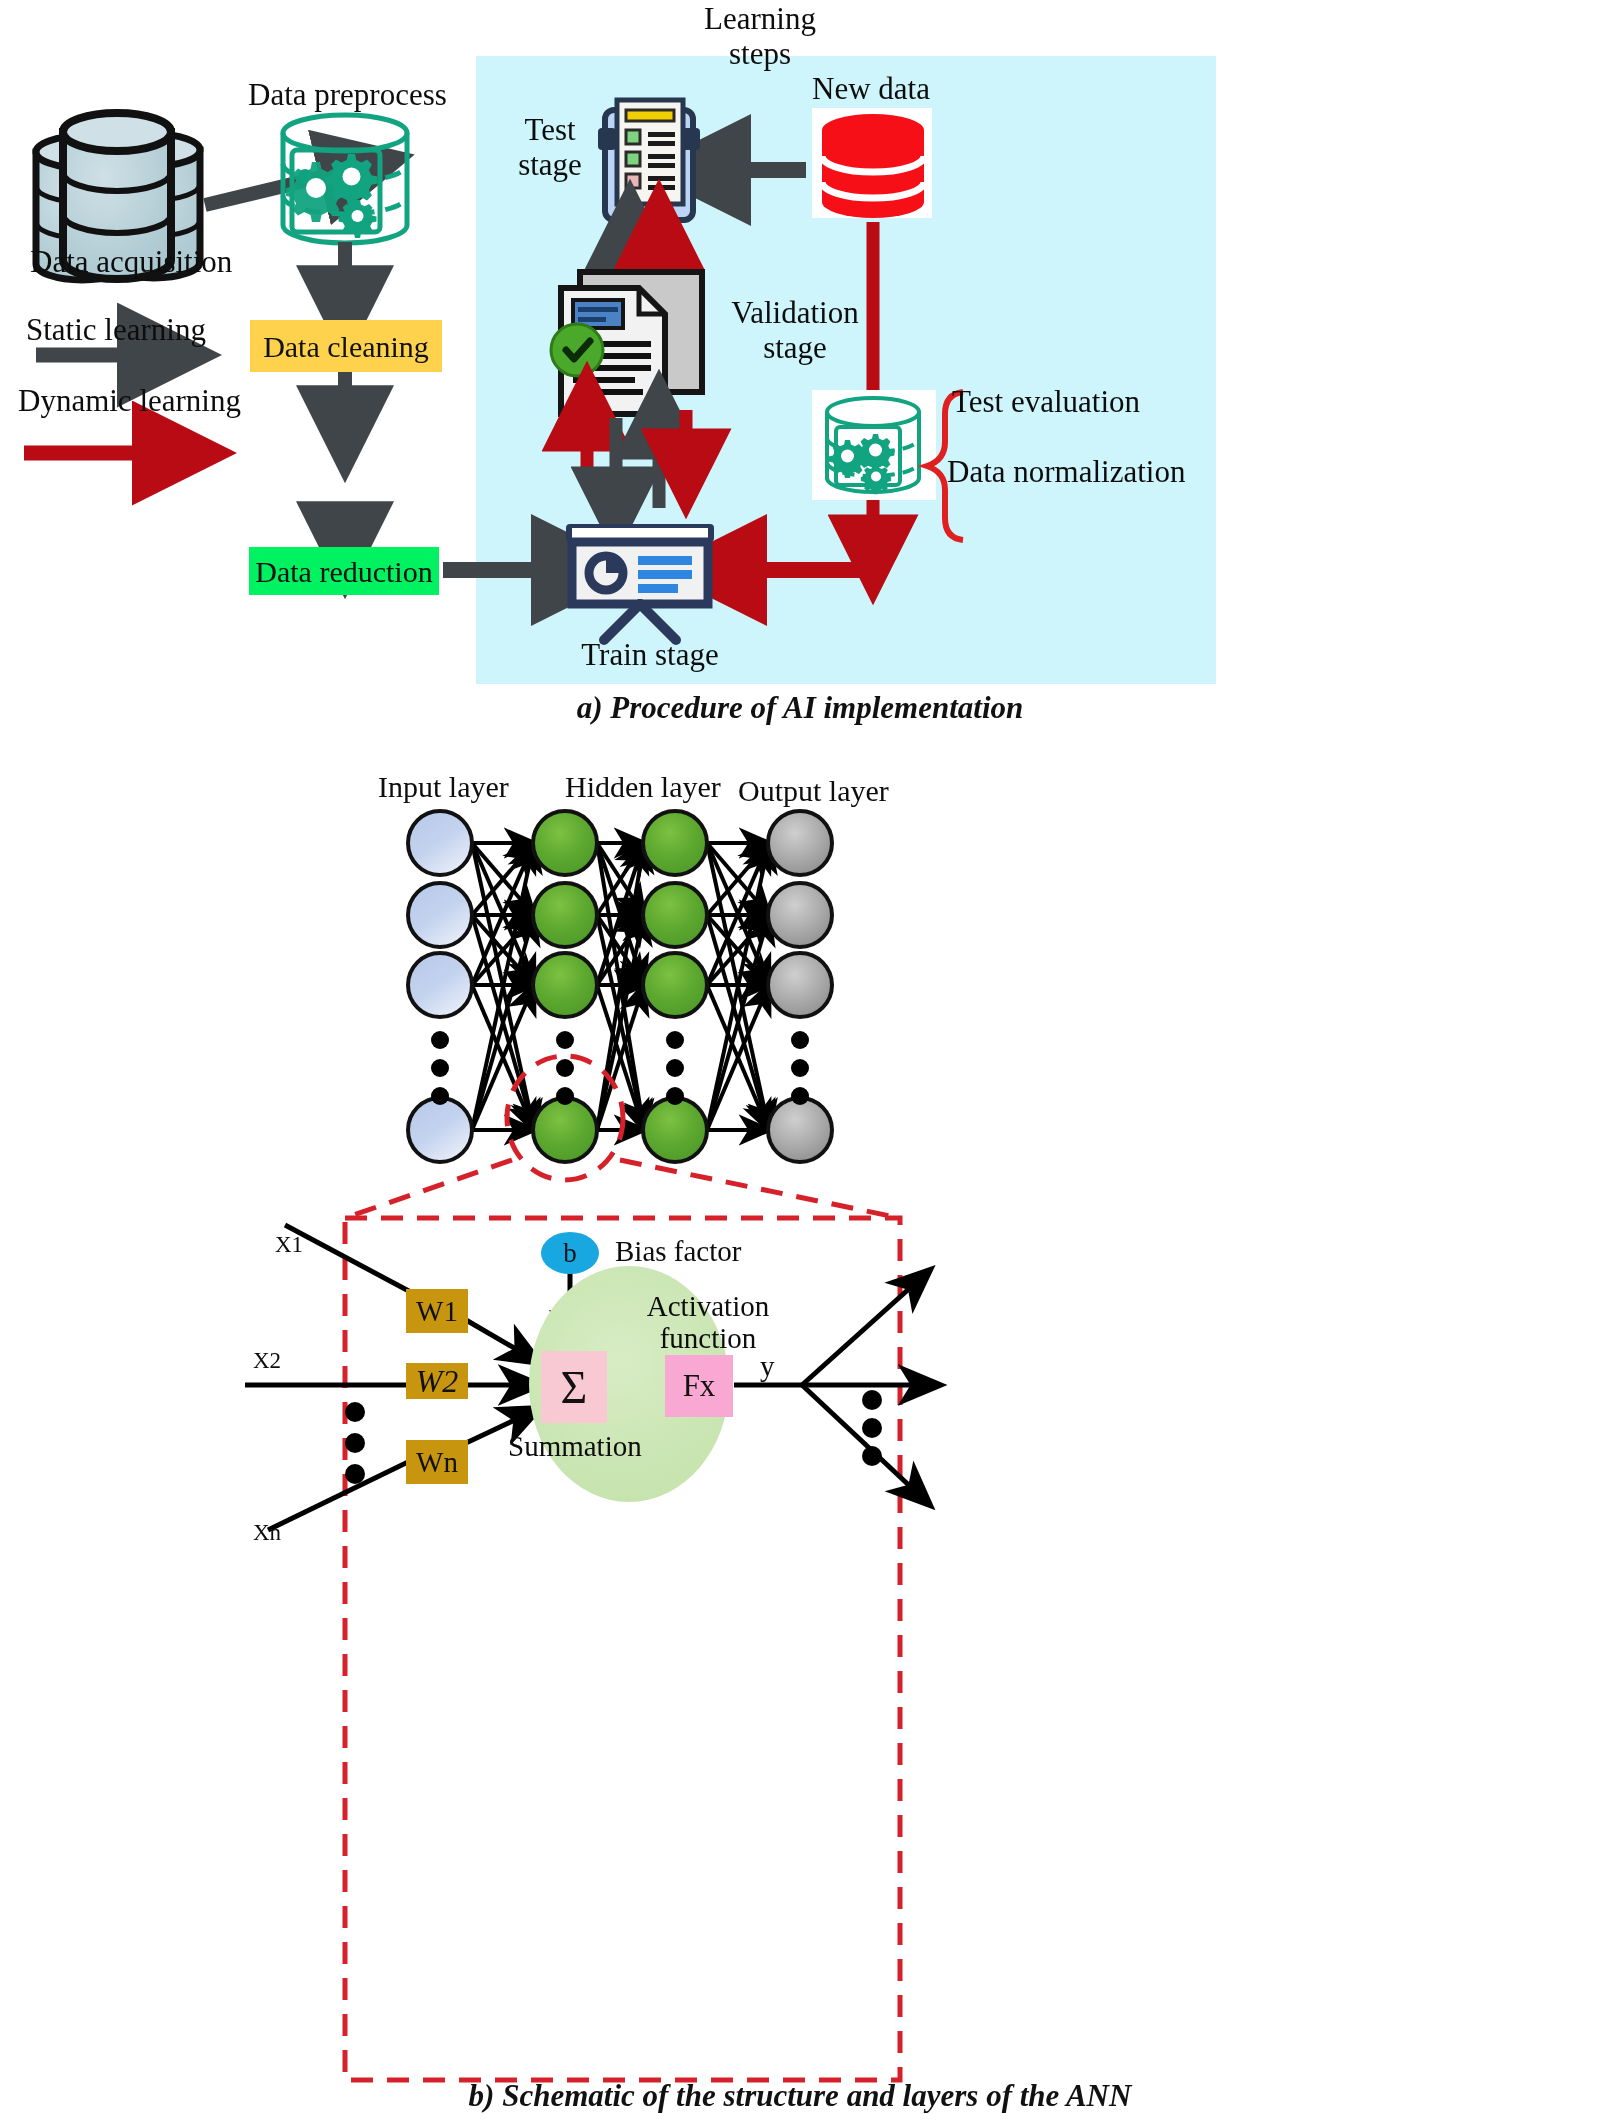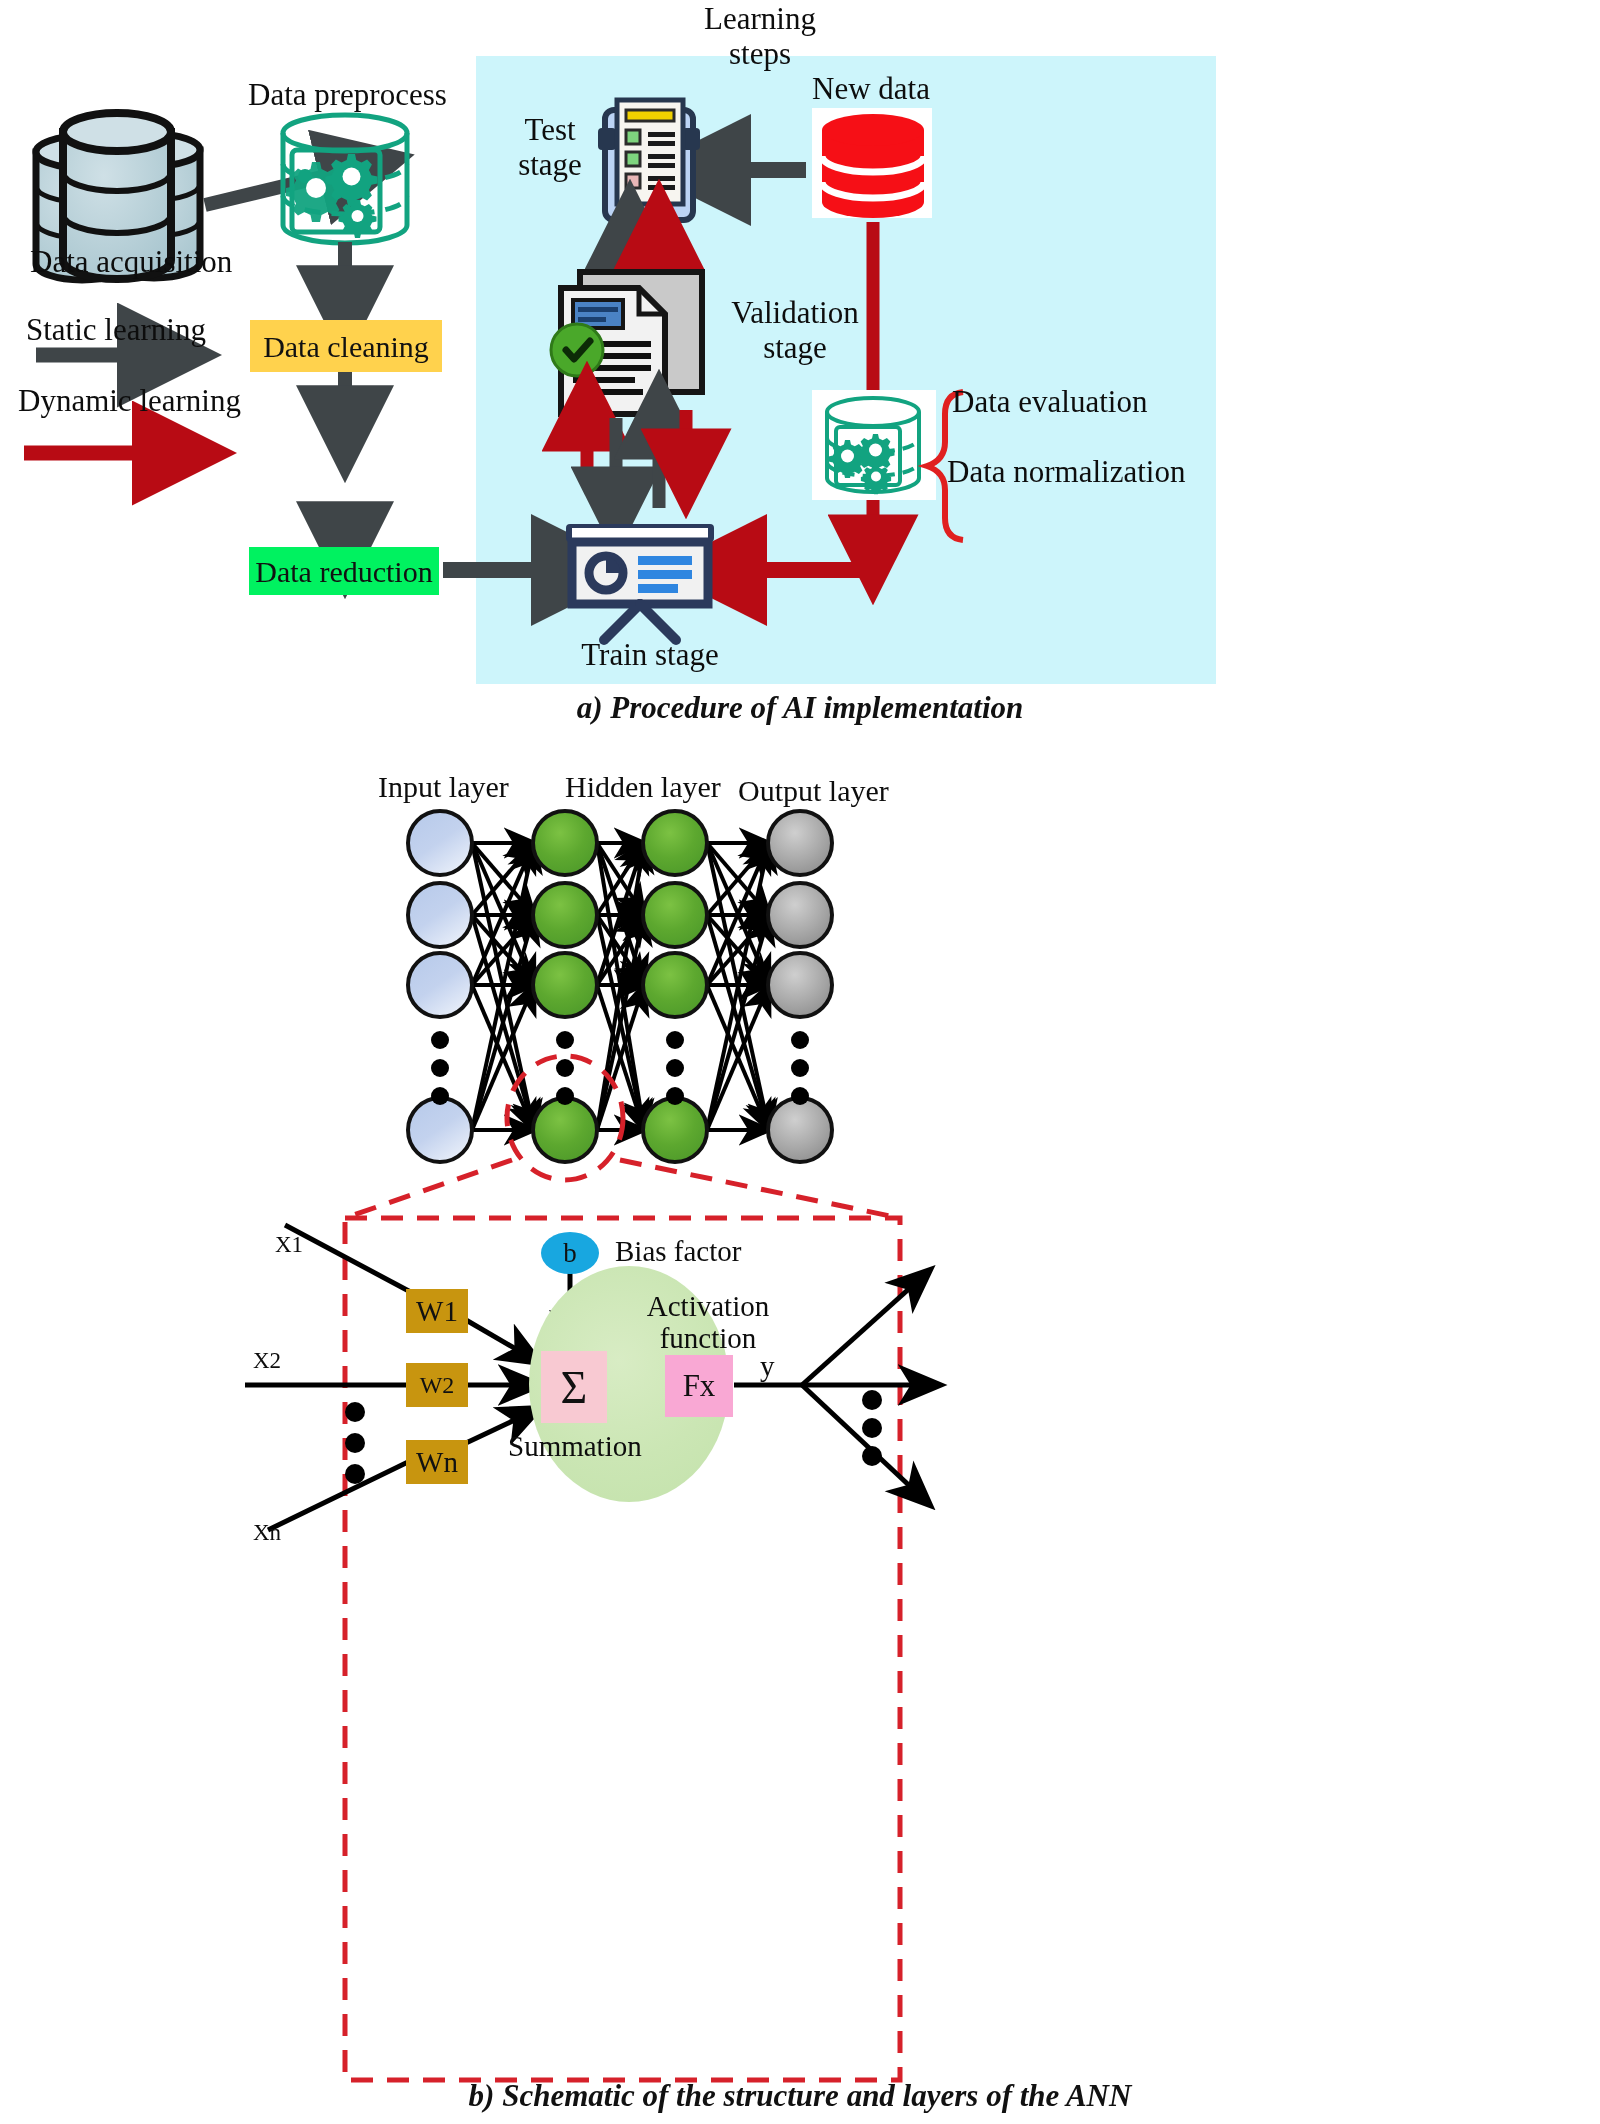--- a/index.html
+++ b/index.html
@@ -337,40 +337,40 @@
   <div class="lbl" style="left:505px;top:113px;font-size:31px;text-align:center;width:90px;">Test
 stage</div>
 
   <div class="lbl" style="left:812px;top:72px;font-size:31px;">New data</div>
 
   <div class="lbl" style="left:700px;top:296px;font-size:31px;text-align:center;width:190px;">Validation
 stage</div>
 
   <div class="lbl" style="left:560px;top:638px;font-size:31px;text-align:center;width:180px;">Train stage</div>
 
-  <div class="lbl" style="left:952px;top:385px;font-size:31px;">Data evaluation</div>
+  <div class="lbl" style="left:952px;top:385px;font-size:31px;">Test evaluation</div>
   <div class="lbl" style="left:947px;top:455px;font-size:31px;">Data normalization</div>
 
   <div class="box" style="left:250px;top:320px;width:192px;height:52px;background:#ffd24d;font-size:30px;">Data cleaning</div>
 
 
   <div class="box" style="left:249px;top:547px;width:190px;height:48px;background:#00f260;font-size:30px;">Data reduction</div>
 
   <div class="cap" style="top:690px;font-size:31px;">a) Procedure of AI implementation</div>
 
   <div class="lbl" style="left:378px;top:770px;font-size:30px;">Input layer</div>
   <div class="lbl" style="left:565px;top:770px;font-size:30px;">Hidden layer</div>
   <div class="lbl" style="left:738px;top:774px;font-size:30px;">Output layer</div>
 
   <div class="lbl" style="left:275px;top:1232px;font-size:23px;">X1</div>
   <div class="lbl" style="left:253px;top:1348px;font-size:23px;">X2</div>
   <div class="lbl" style="left:253px;top:1520px;font-size:23px;">Xn</div>
 
   <div class="wbox" style="left:406px;top:1289px;width:62px;height:44px;font-size:29px;">W1</div>
-  <div class="wbox" style="left:406px;top:1363px;width:62px;height:44px;font-size:24px;">W2</div>
+  <div class="wbox" style="left:406px;top:1363px;width:62px;height:36px;font-size:32px;font-style:italic;">W2</div>
   <div class="wbox" style="left:406px;top:1440px;width:62px;height:44px;font-size:29px;">Wn</div>
 
   <div class="actell" style="left:529px;top:1266px;width:200px;height:236px;"></div>
 
   <div class="bias" style="left:541px;top:1232px;width:58px;height:42px;font-size:27px;">b</div>
   <div class="lbl" style="left:615px;top:1235px;font-size:29px;">Bias factor</div>
 
   <div class="lbl" style="left:638px;top:1290px;font-size:29px;text-align:center;width:140px;white-space:pre-line;">Activation
 function</div>
 

